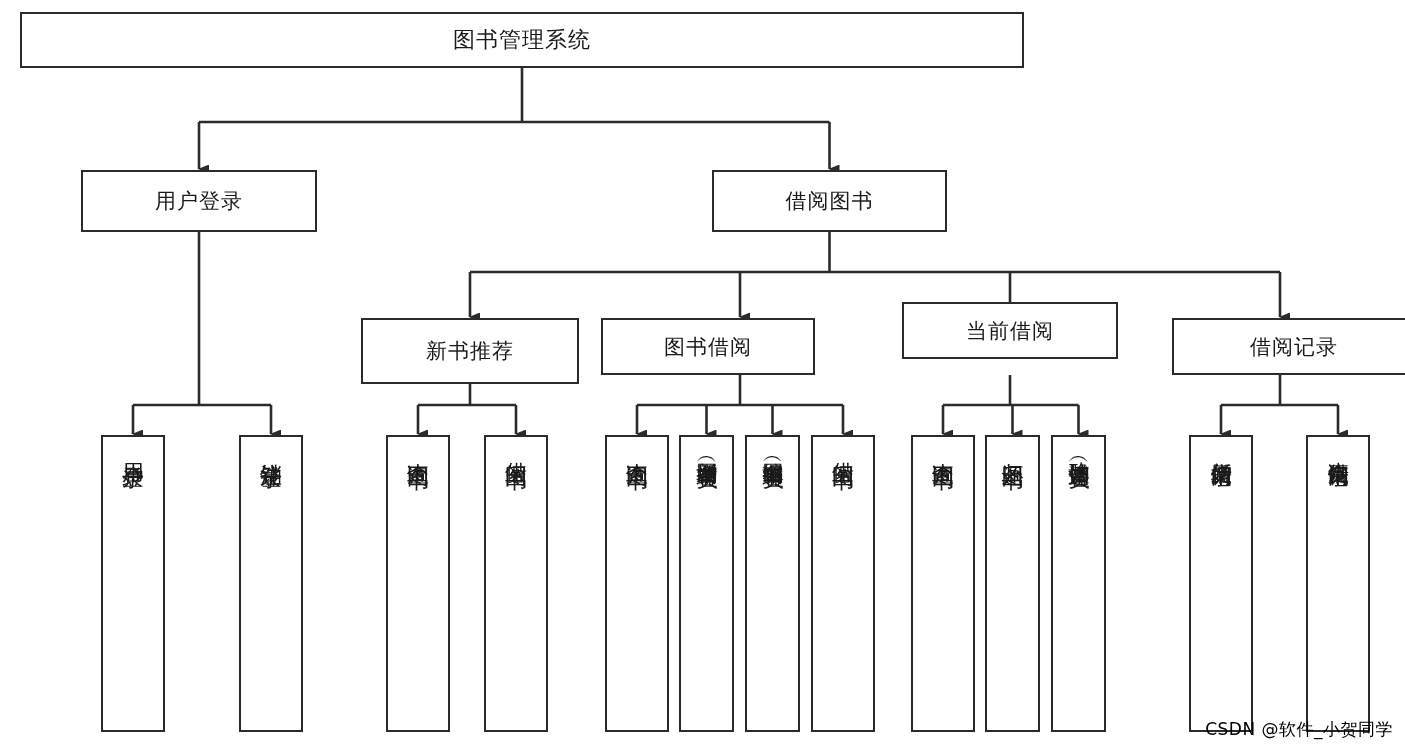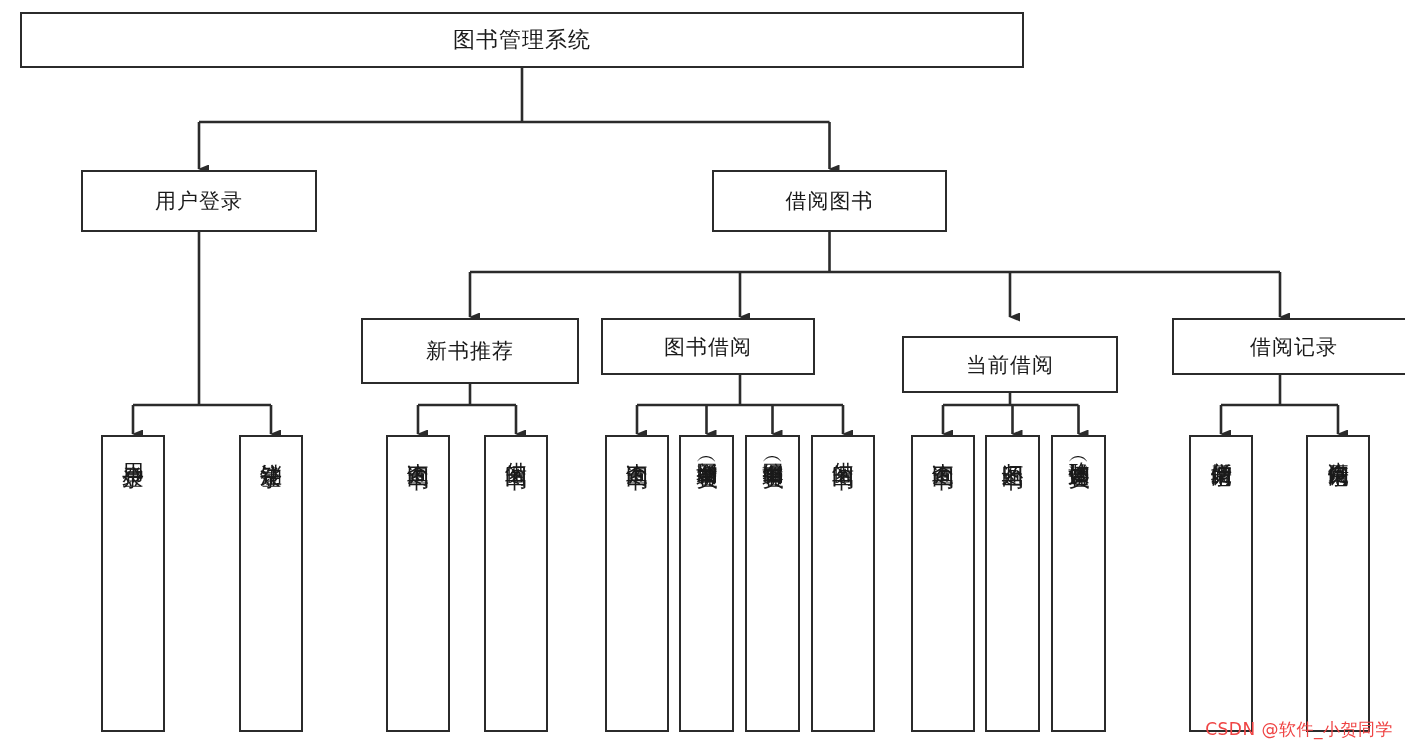--- a/index.html
+++ b/index.html
@@ -59,21 +59,21 @@
   }
   .vlabel.tall {
     font-size: 21px;
     letter-spacing: 1px;
   }
   #watermark {
     position: absolute;
     right: 12px;
     bottom: 6px;
     font-size: 17px;
-    color: #ef4444;
+    color: #000000;
     letter-spacing: 0.5px;
     white-space: nowrap;
   }
 </style>
 </head>
 <body>
 
 <div id="diagram-root">
 
   <svg id="connector-layer" viewBox="0 0 1405 747" width="1405" height="747">
@@ -129,21 +129,21 @@
   <div class="node horizontal" style="left: 712px; top: 170px; width: 235px; height: 62px;">
     <span>借阅图书</span>
   </div>
 
   <div class="node horizontal" style="left: 361px; top: 318px; width: 218px; height: 66px;">
     <span>新书推荐</span>
   </div>
   <div class="node horizontal" style="left: 601px; top: 318px; width: 214px; height: 57px;">
     <span>图书借阅</span>
   </div>
-  <div class="node horizontal" style="left: 902px; top: 336px; width: 216px; height: 57px;">
+  <div class="node horizontal" style="left: 902px; top: 302px; width: 216px; height: 57px;">
     <span>当前借阅</span>
   </div>
   <div class="node horizontal" style="left: 1172px; top: 318px; width: 244px; height: 57px; text-align: center;">
     <span>借阅记录</span>
   </div>
 
   <div class="node vertical" style="left: 101px; top: 435px; width: 64px; height: 297px;">
     <span class="vlabel">用户登录</span>
   </div>
   <div class="node vertical" style="left: 239px; top: 435px; width: 64px; height: 297px;">

